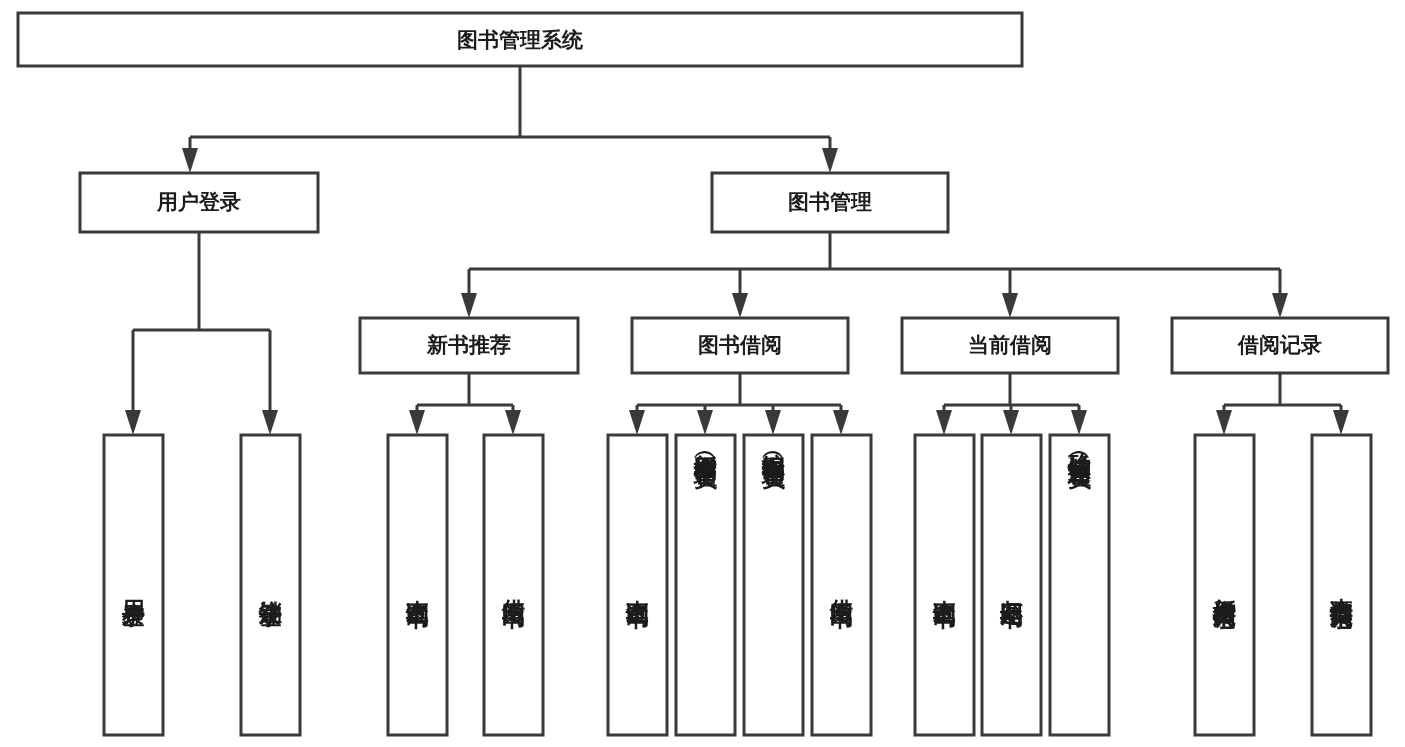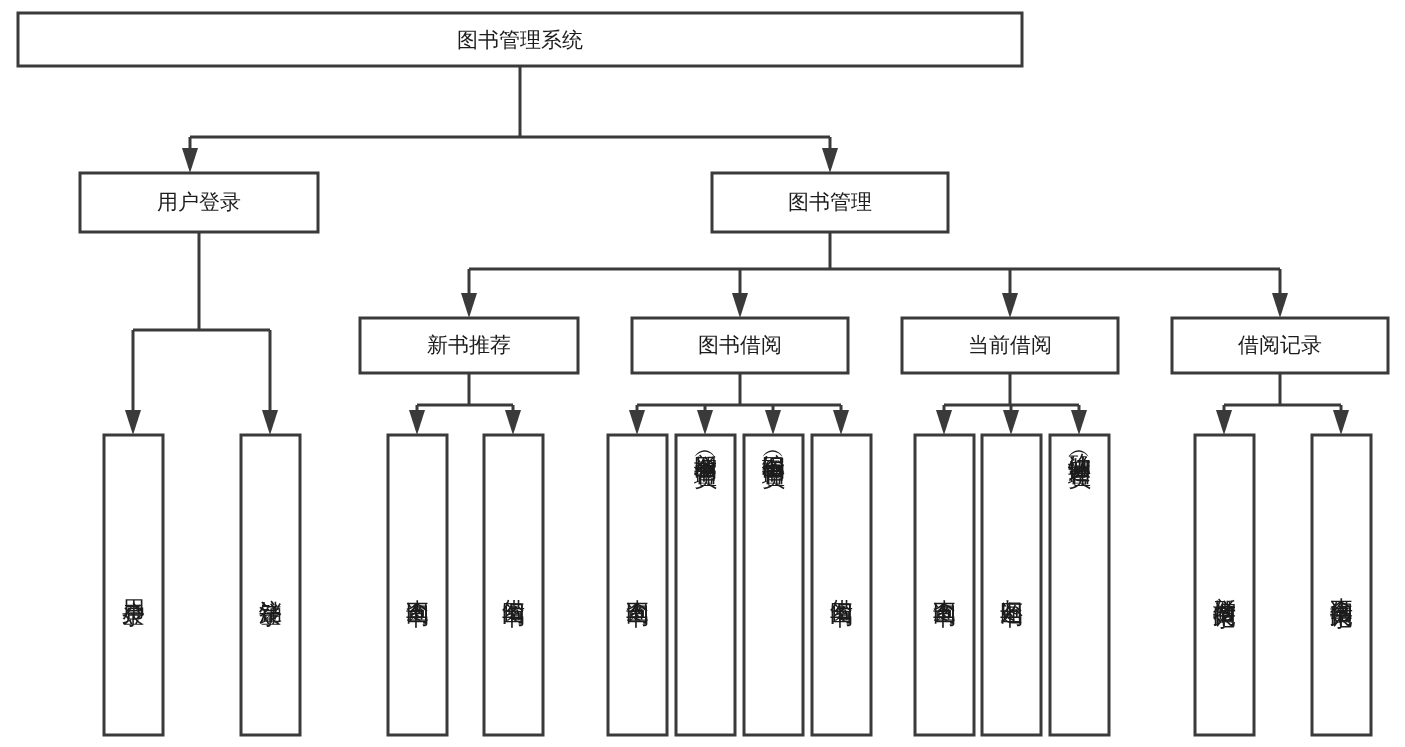--- a/index.html
+++ b/index.html
@@ -10,20 +10,21 @@
   body {
     width: 1405px;
     height: 747px;
     font-family: "Liberation Sans", "DejaVu Sans", sans-serif;
     overflow: hidden;
   }
   #diagram-root {
     position: relative;
     width: 1405px;
     height: 596px;
+    font-weight: bold;
   }
   svg.diagram-canvas {
     position: absolute;
     top: 0;
     left: 0;
     width: 1405px;
     height: 747px;
   }
   .node-box {
     fill: #ffffff;

